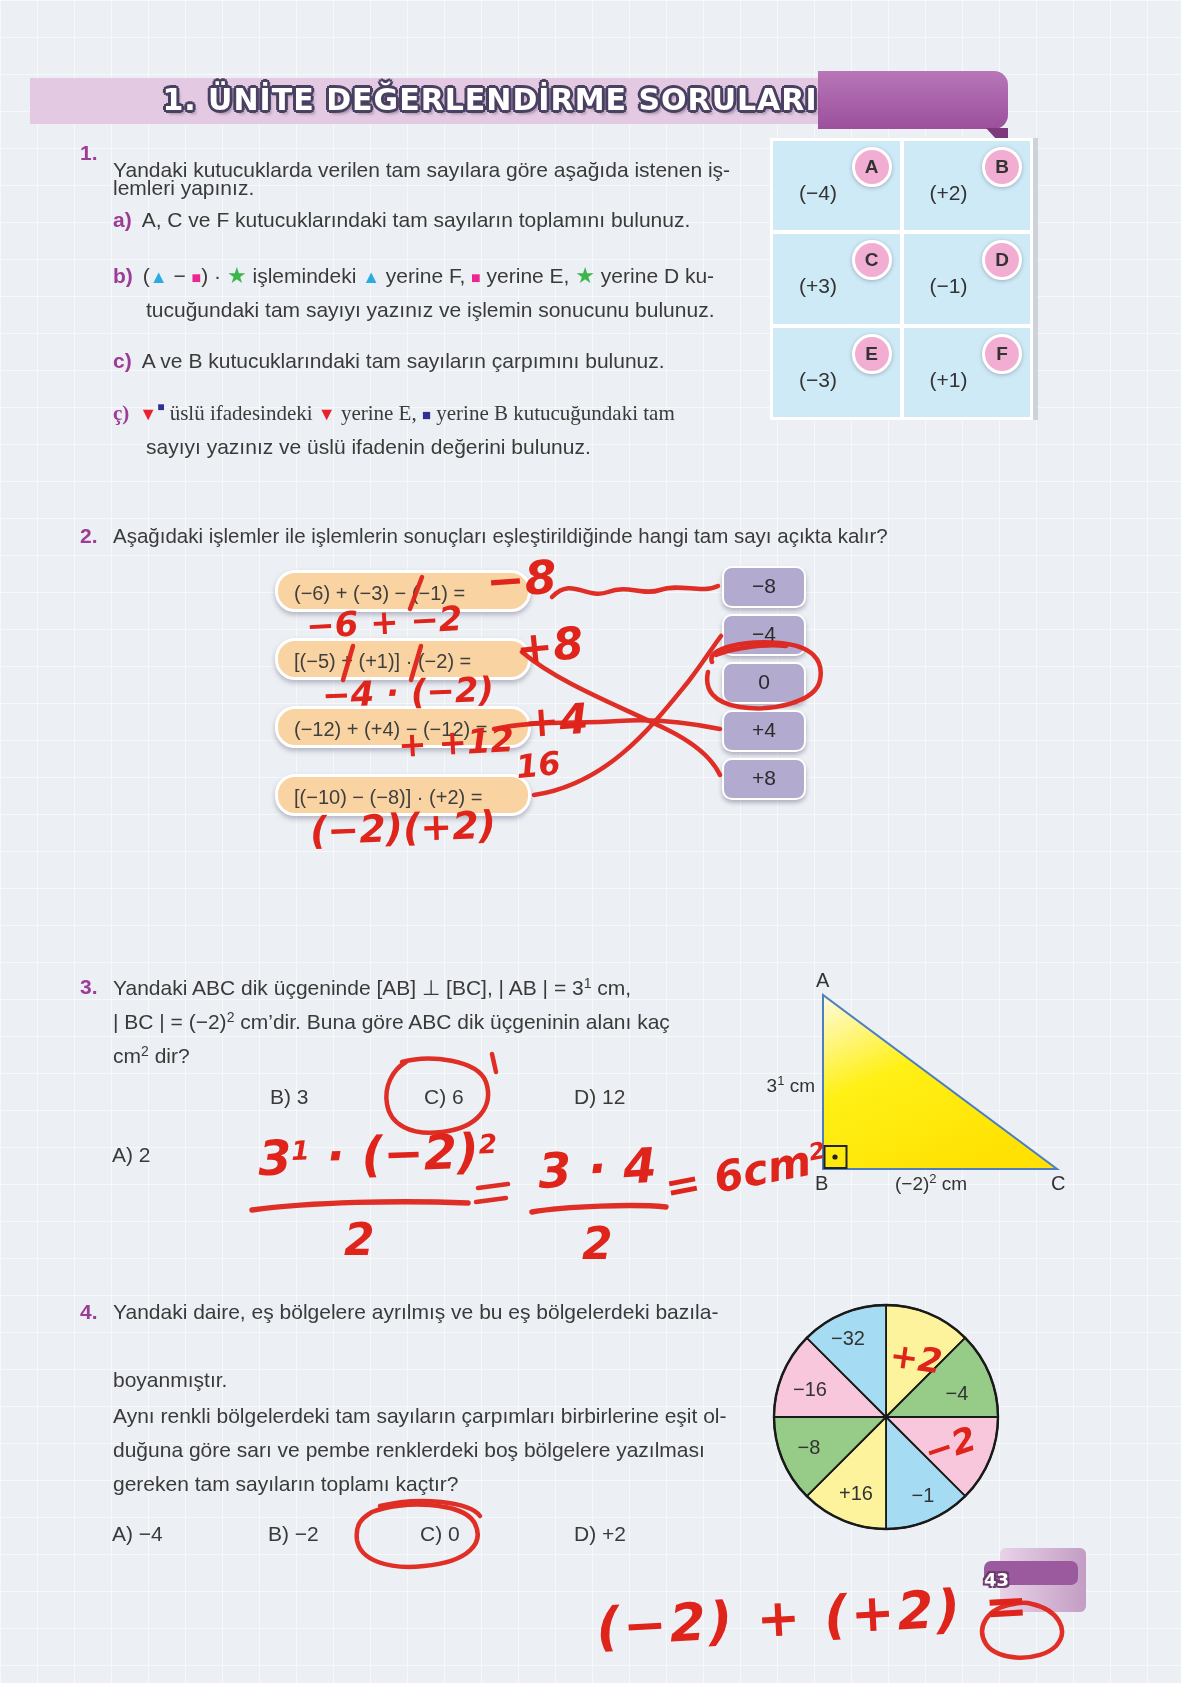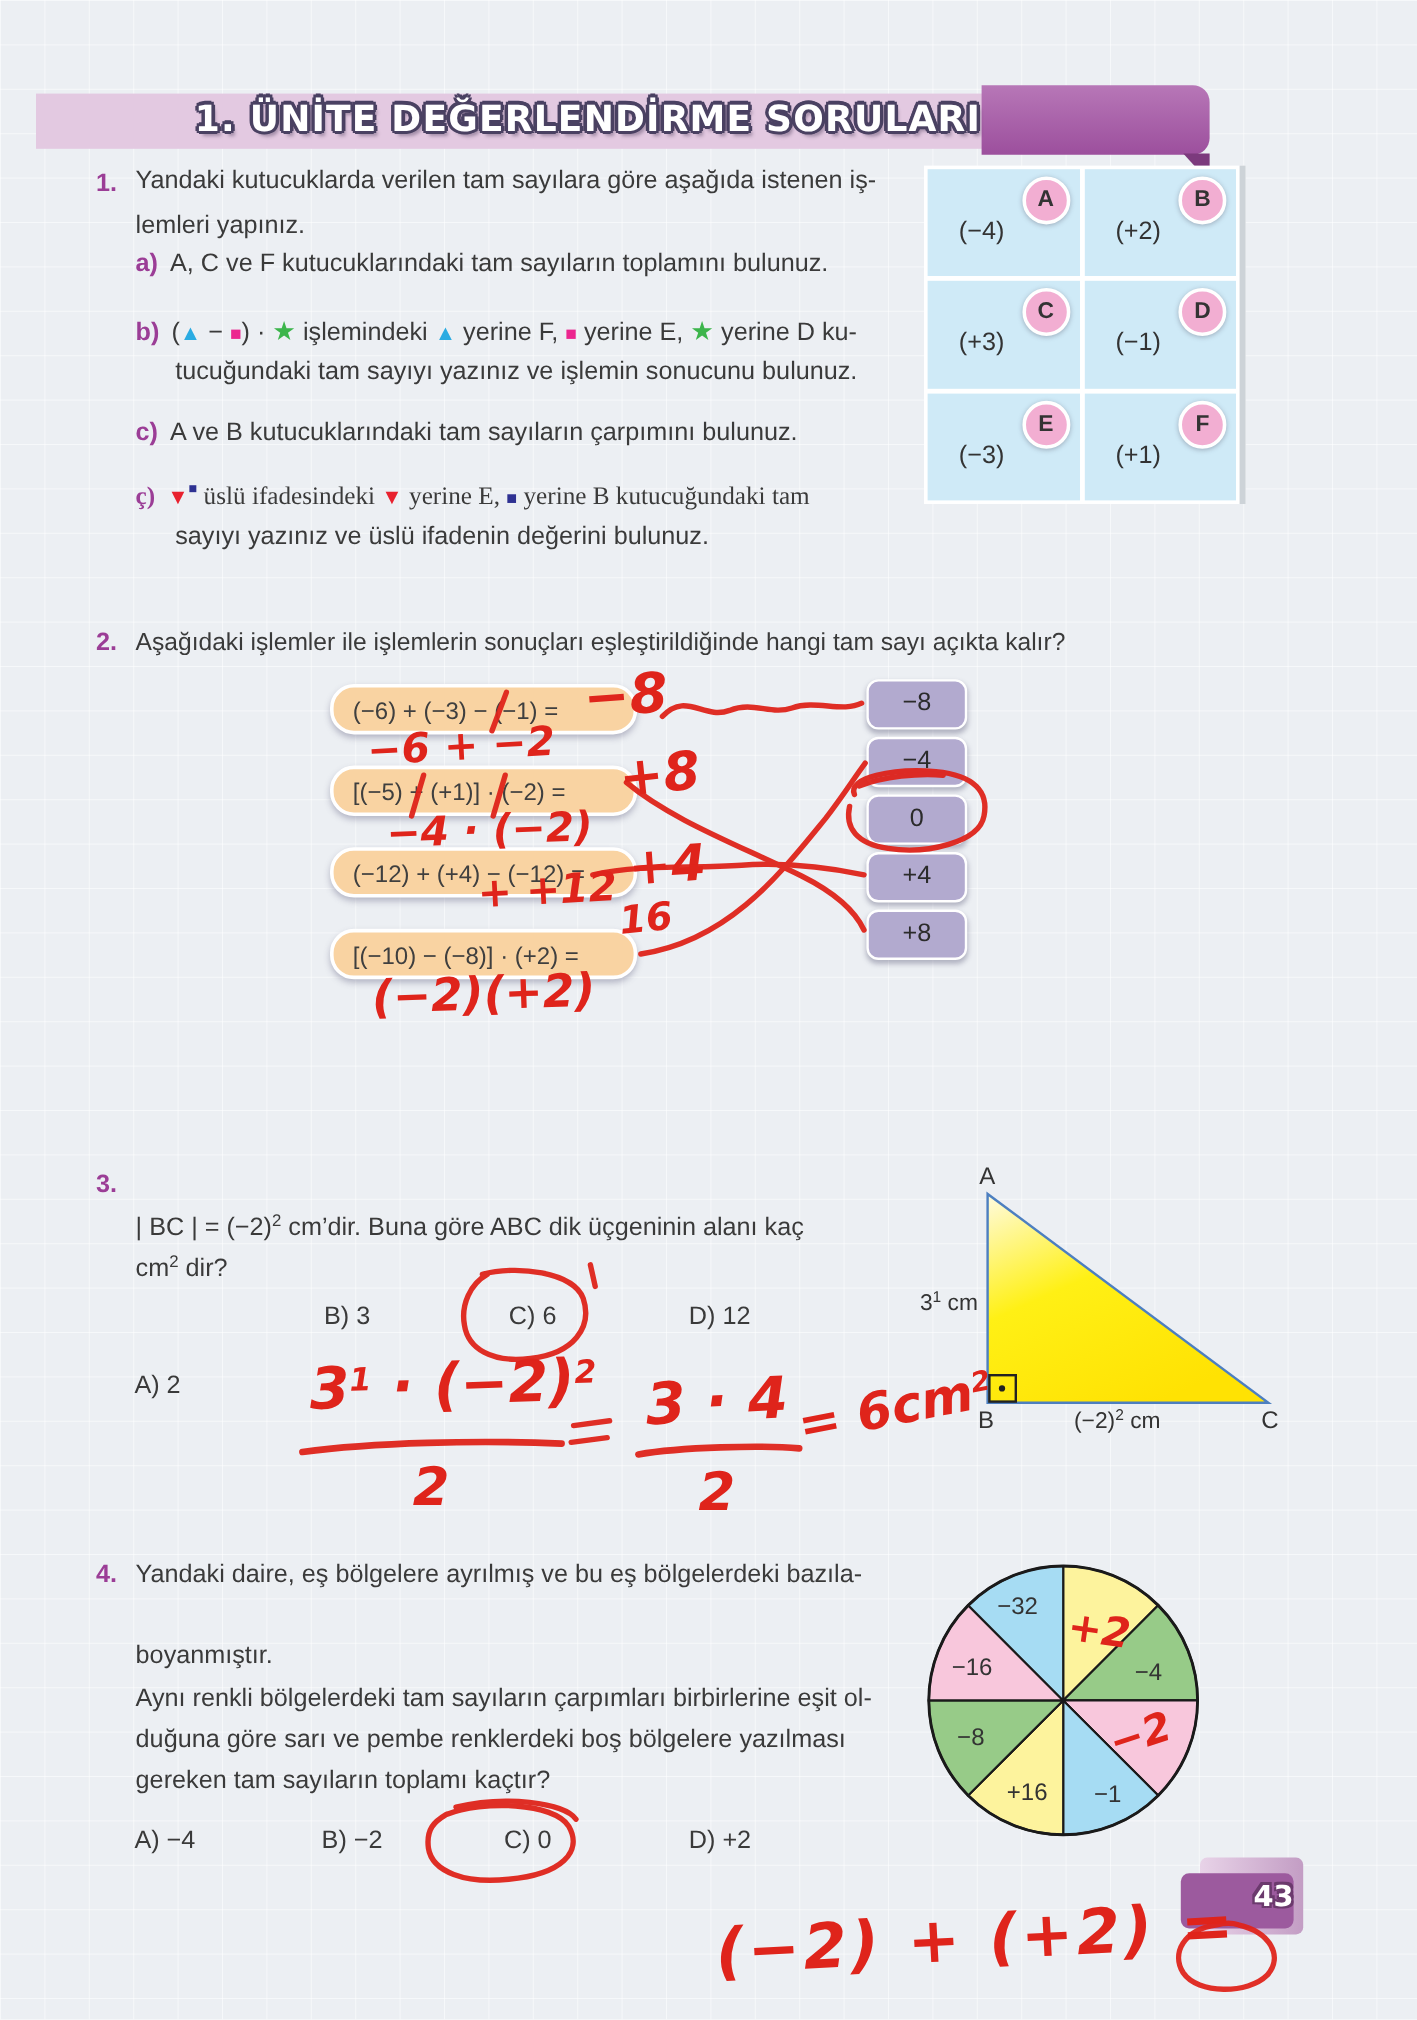--- a/index.html
+++ b/index.html
@@ -44,37 +44,37 @@
     box-shadow:0 3px 4px rgba(90,90,120,.4);font-size:21px;color:#2b2b2b;text-align:center;line-height:36px;}
   
   .hw{position:absolute;color:#df241b;font-family:"DejaVu Sans", sans-serif;font-style:italic;font-weight:bold;white-space:nowrap;z-index:30;}
   .hw .hsup{font-size:.55em;vertical-align:14px;}
   
   .fig{position:absolute;}
   .figtext{font-family:"Liberation Sans", sans-serif;fill:#333;}
   .hwt{fill:#df241b;font-family:"DejaVu Sans", sans-serif;font-style:italic;font-weight:bold;}
   
   .badge-light{position:absolute;left:1000px;top:1548px;width:86px;height:64px;background:linear-gradient(90deg,#e8d3e8,#c39dc4);border-radius:6px;}
-  .badge-dark{position:absolute;left:984px;top:1561px;width:94px;height:46px;background:#9c5a9e;border-radius:7px;
-    color:#fff;font-weight:800;font-size:24px;text-align:right;line-height:38px;font-family:"DejaVu Sans", sans-serif;
+  .badge-dark{position:absolute;left:984px;top:1561px;width:94px;height:24px;background:#9c5a9e;border-radius:7px;
+    color:#fff;font-weight:800;font-size:18px;text-align:left;line-height:38px;font-family:"DejaVu Sans", sans-serif;
     text-shadow:-2px -2px 0 #6b3a6d,2px -2px 0 #6b3a6d,-2px 2px 0 #6b3a6d,2px 2px 0 #6b3a6d;}
   .overlay{position:absolute;left:0;top:0;width:1181px;height:1683px;pointer-events:none;z-index:40;}
 </style>
 </head>
 <body>
 
 <div class="page">
 
   <div class="banner-band"></div>
   <div class="banner-block"></div>
   <div class="banner-fold"></div>
   <div class="banner-title">1. ÜNİTE DEĞERLENDİRME SORULARI</div>
 
   <div class="qnum" style="left:80px;top:141px;">1.</div>
-  <div class="qline" style="left:113px;top:139px;">Yandaki kutucuklarda verilen tam sayılara göre aşağıda istenen iş-</div>
+  <div class="qline" style="left:113px;top:158px;">Yandaki kutucuklarda verilen tam sayılara göre aşağıda istenen iş-</div>
   <div class="qline" style="left:113px;top:176px;">lemleri yapınız.</div>
 
   <div class="qline" style="left:113px;top:208px;"><span class="ilabel">a)</span><span>A, C ve F kutucuklarındaki tam sayıların toplamını bulunuz.</span></div>
 
   <div class="qline" style="left:113px;top:263px;">
     <span class="ilabel">b)</span><span>(</span><span class="shape-tri">▲</span><span> − </span><span class="shape-sq">■</span><span>) · </span><span class="shape-star">★</span><span> işlemindeki </span><span class="shape-tri">▲</span><span> yerine F, </span><span class="shape-sq">■</span><span> yerine E, </span><span class="shape-star">★</span><span> yerine D ku-</span>
   </div>
   <div class="qline" style="left:146px;top:298px;">tucuğundaki tam sayıyı yazınız ve işlemin sonucunu bulunuz.</div>
 
   <div class="qline" style="left:113px;top:349px;"><span class="ilabel">c)</span><span>A ve B kutucuklarındaki tam sayıların çarpımını bulunuz.</span></div>
@@ -128,20 +128,21 @@
   <div class="hw" style="left:486px;top:552px;font-size:46px;transform:rotate(-4deg);">−8</div>
   <div class="hw" style="left:306px;top:602px;font-size:34px;transform:rotate(-3deg);">−6 + −2</div>
   <div class="hw" style="left:516px;top:620px;font-size:44px;transform:rotate(-6deg);">+8</div>
   <div class="hw" style="left:322px;top:672px;font-size:34px;transform:rotate(-2deg);">−4 · (−2)</div>
   <div class="hw" style="left:524px;top:696px;font-size:42px;transform:rotate(-4deg);">+4</div>
   <div class="hw" style="left:398px;top:722px;font-size:34px;transform:rotate(-3deg);">+ +12</div>
   <div class="hw" style="left:516px;top:746px;font-size:32px;transform:rotate(-6deg);">16</div>
   <div class="hw" style="left:310px;top:806px;font-size:38px;transform:rotate(-2deg);">(−2)(+2)</div>
 
   <div class="qnum" style="left:80px;top:975px;">3.</div>
+  <div class="qline" style="left:113px;top:975px;"><span>Yandaki ABC dik üçgeninde [AB] ⊥ [BC], | AB | = 3</span><sup class="expn">1</sup><span> cm,</span></div>
   <div class="qline" style="left:113px;top:1009px;"><span>| BC | = (−2)</span><sup class="expn">2</sup><span> cm’dir. Buna göre ABC dik üçgeninin alanı kaç</span></div>
   <div class="qline" style="left:113px;top:1043px;"><span>cm</span><sup class="expn">2</sup><span> dir?</span></div>
 
   <div class="opt" style="left:112px;top:1143px;">A) 2</div>
   <div class="opt" style="left:270px;top:1085px;">B) 3</div>
   <div class="opt" style="left:424px;top:1085px;">C) 6</div>
   <div class="opt" style="left:574px;top:1085px;">D) 12</div>
 
   <svg class="fig" style="left:735px;top:965px;" width="340" height="240" viewBox="0 0 340 240">
     <defs>

